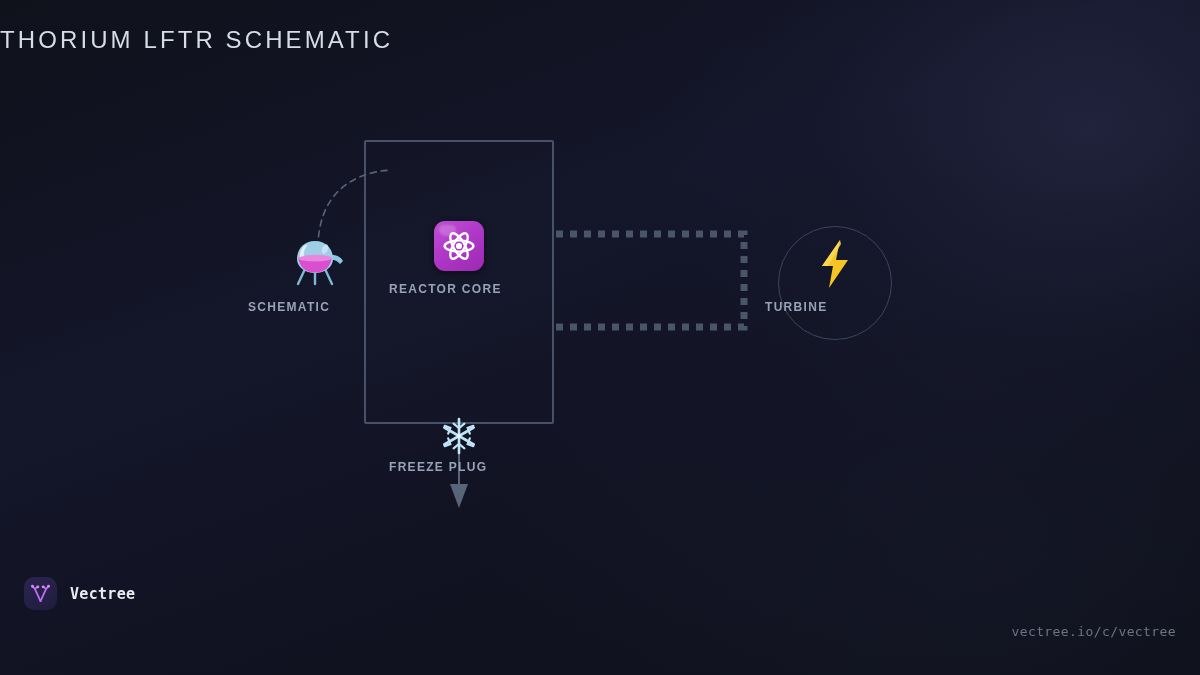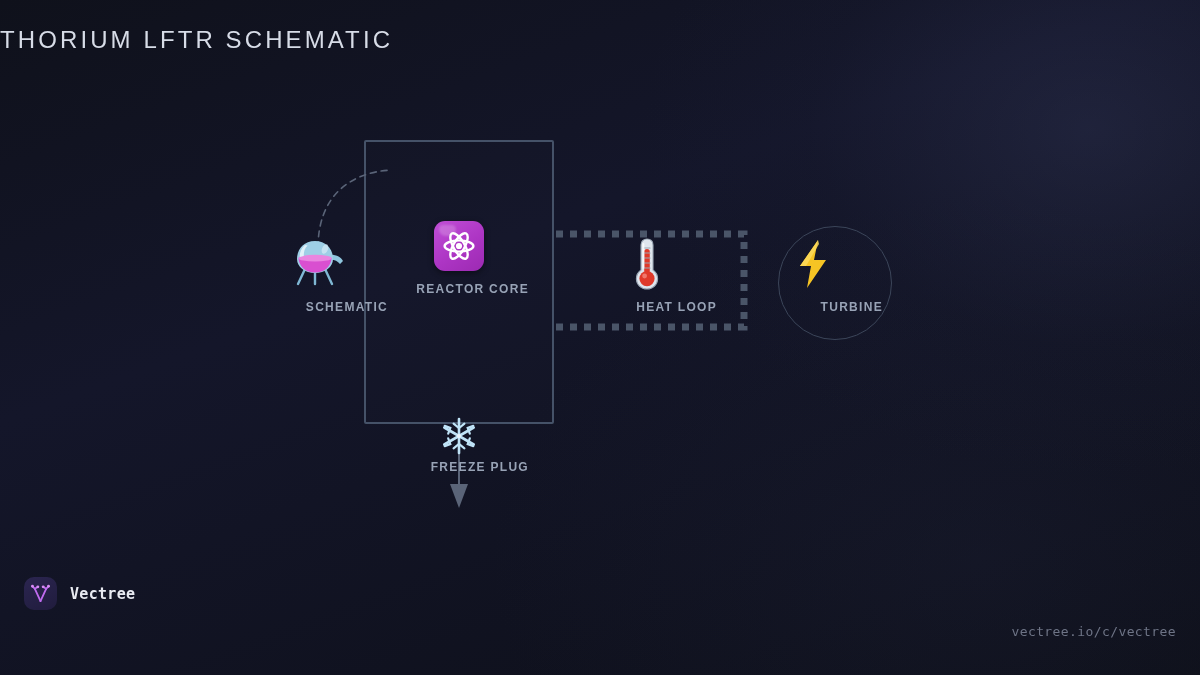--- a/index.html
+++ b/index.html
@@ -24,21 +24,21 @@
     position:absolute; top:26px; left:0; width:1200px;
     font-size:24px;
     letter-spacing:3.1px;
     color:#d7dce7;
     font-weight:400;
   }
 
   
   .svg-layer { position:absolute; inset:0; width:1200px; height:675px; pointer-events:none; }
 
-  .node { position:absolute; text-align:right; }
+  .node { position:absolute; text-align:left; }
   .node-label {
     font-size:12px;
     font-weight:bold;
     letter-spacing:1.3px;
     color:#98a3b6;
     white-space:nowrap;
   }
 
   
   .reactor-box {
@@ -156,46 +156,22 @@
             <ellipse cx="17" cy="17" rx="14.4" ry="5.6" transform="rotate(60 17 17)"></ellipse>
             <ellipse cx="17" cy="17" rx="14.4" ry="5.6" transform="rotate(120 17 17)"></ellipse>
           </g>
           <circle cx="17" cy="17" r="3.1" fill="#ffffff"></circle>
         </svg>
       </div>
     </div>
     <div class="node-label" style="margin-top:10px;">REACTOR CORE</div>
   </div>
 
-  <div class="node" style="left:577px; top:236px; width:140px;">
-    <div class="icon-wrap" style="height:56px;">
-      <svg width="26" height="54" viewBox="0 0 26 54">
-
-        <path d="M 13 2 C 16.6 2 19 4.4 19 8 L 19 33 C 21.9 35.1 23.6 38.2 23.6 41.7 C 23.6 47.6 19 52 13 52 C 7 52 2.4 47.6 2.4 41.7 C 2.4 38.2 4.1 35.1 7 33 L 7 8 C 7 4.4 9.4 2 13 2 Z" fill="#dfe6ee" stroke="#9aa6b4" stroke-width="1.1"></path>
-
-        <rect x="10.2" y="12" width="5.6" height="24" rx="2.8" fill="#e03a2a"></rect>
-
-        <circle cx="13" cy="41.6" r="7.6" fill="#e03a2a"></circle>
-        <circle cx="10.6" cy="39" r="2.4" fill="#f4887c" opacity="0.8"></circle>
-
-        <g stroke="#9aa6b4" stroke-width="1.2" stroke-linecap="round">
-          <line x1="10" y1="11" x2="16" y2="11"></line>
-          <line x1="10" y1="16" x2="16" y2="16"></line>
-          <line x1="10" y1="21" x2="16" y2="21"></line>
-          <line x1="10" y1="26" x2="16" y2="26"></line>
-          <line x1="10" y1="31" x2="16" y2="31"></line>
-        </g>
-
-        <rect x="8.4" y="6" width="2" height="26" rx="1" fill="#ffffff" opacity="0.75"></rect>
-      </svg>
-    </div>
-    <div class="node-label" style="margin-top:8px;">HEAT LOOP</div>
-  </div>
-
-  <div class="node" style="left:743px; top:236px; width:140px;">
+
+  <div class="node" style="left:765px; top:236px; width:140px;">
     <div class="icon-wrap" style="height:56px;">
       <svg width="44" height="52" viewBox="0 0 44 52">
         <path d="M 27 2 L 9 28 L 20 28 L 16 50 L 35 22 L 23 22 Z" fill="#f6c424"></path>
         <path d="M 27 2 L 9 28 L 15 28 L 28 6 Z" fill="#fcd95c" opacity="0.85"></path>
       </svg>
     </div>
     <div class="node-label" style="margin-top:8px;">TURBINE</div>
   </div>
 
   <div class="node" style="left:389px; top:416px; width:140px;">

